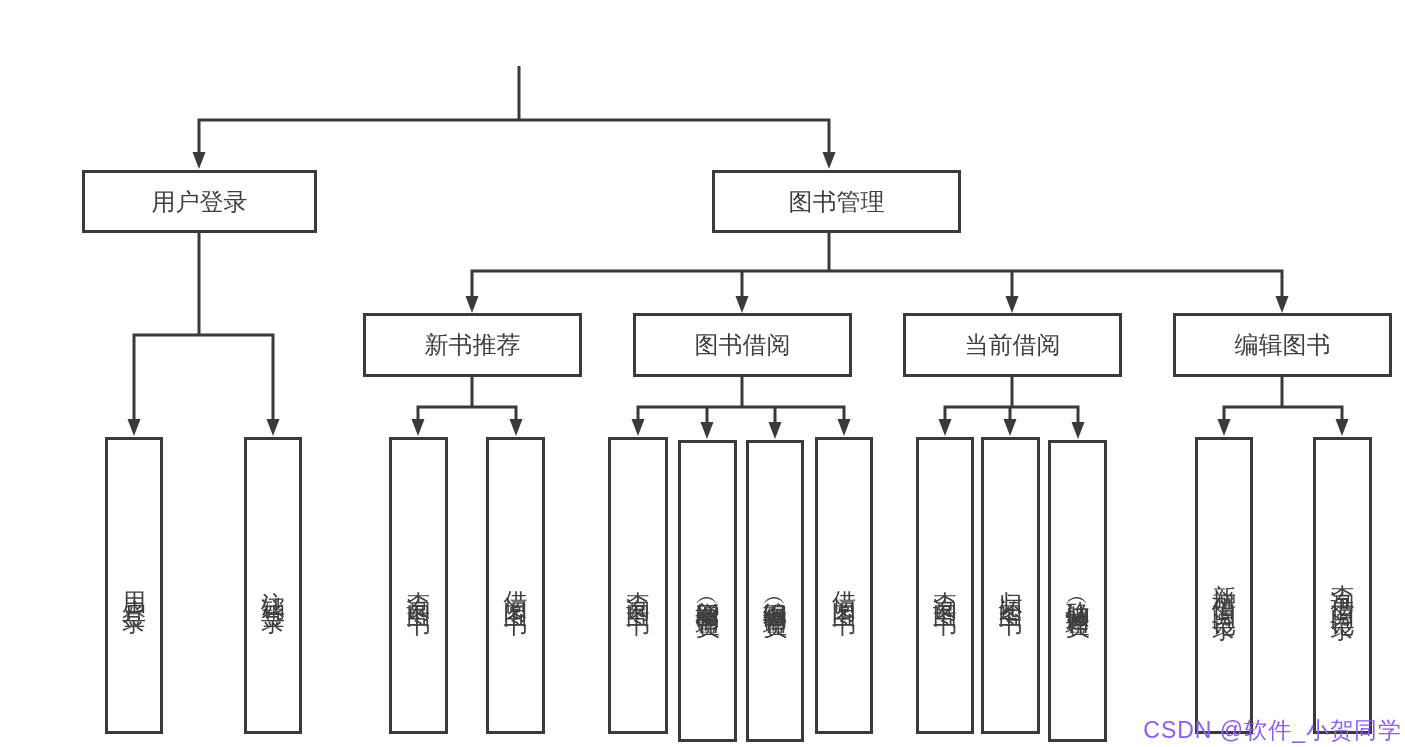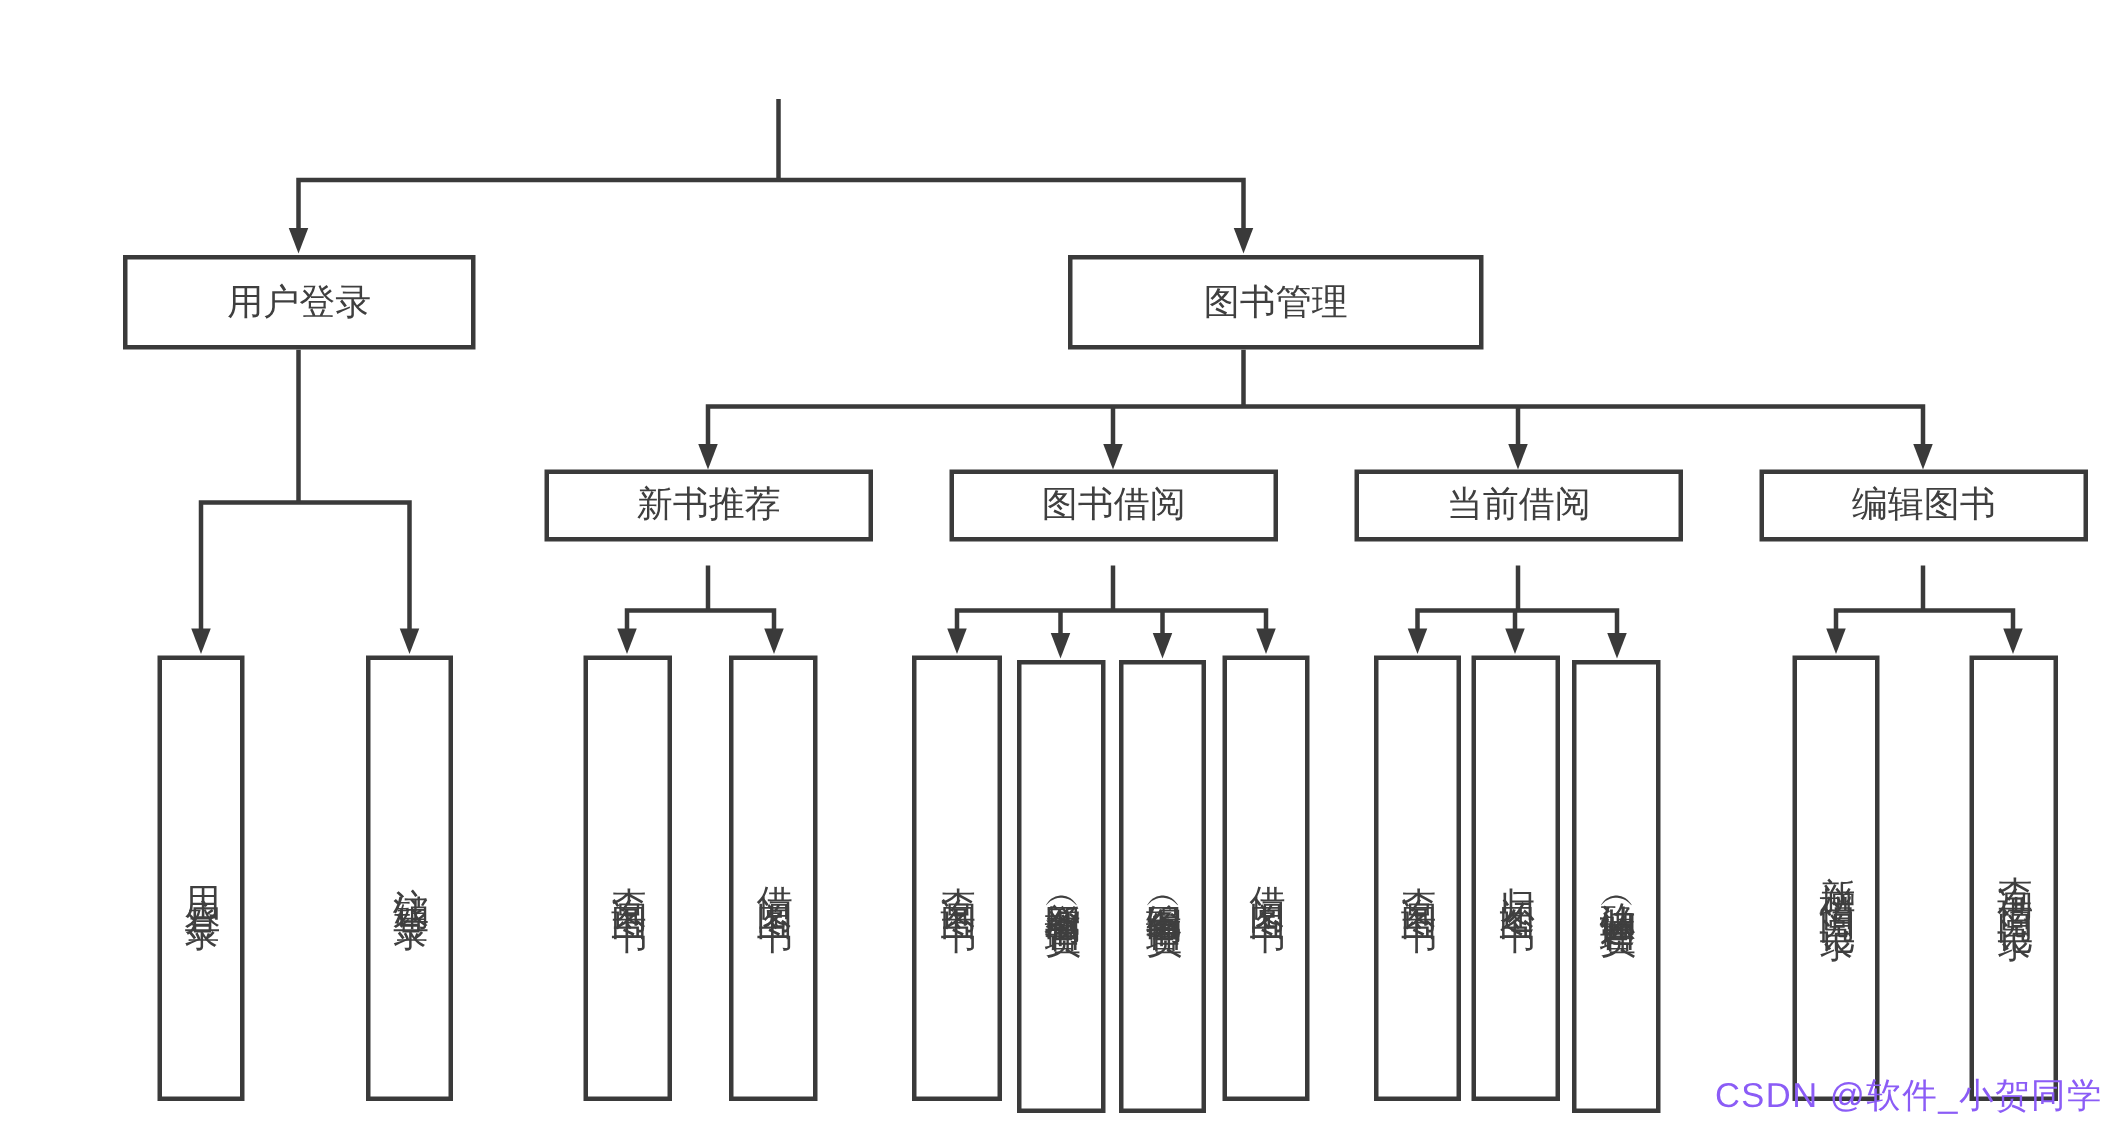--- a/index.html
+++ b/index.html
@@ -49,23 +49,23 @@
     writing-mode: vertical-rl;
     text-orientation: mixed;
     letter-spacing: 7px;
   }
   .node.v.tight { letter-spacing: 2px; }
 
   
   .n-root   { left: 14px;  top: 15px;  width: 1009px; height: 52px; }
   
   .n-login  { left: 82px;  top: 170px; width: 235px;  height: 63px; }
-  .n-mgmt   { left: 712px; top: 170px; width: 277px;  height: 63px; }
+  .n-mgmt   { left: 712px; top: 170px; width: 249px;  height: 63px; }
   
-  .n-l3     { top: 313px;  height: 48px; width: 219px; }
+  .n-l3     { top: 313px;  height: 64px; width: 219px; }
   .n-nbr    { left: 363px; }
   .n-bb     { left: 633px; }
   .n-cb     { left: 903px; }
   .n-br     { left: 1173px; }
   
   .leaf       { top: 437px; height: 297px; width: 59px; }
   .leaf.admin { top: 440px; height: 302px; }
   .l-u1 { left: 105px;  width: 58px; }
   .l-u2 { left: 244px;  width: 58px; }
   .l-n1 { left: 389px; }

